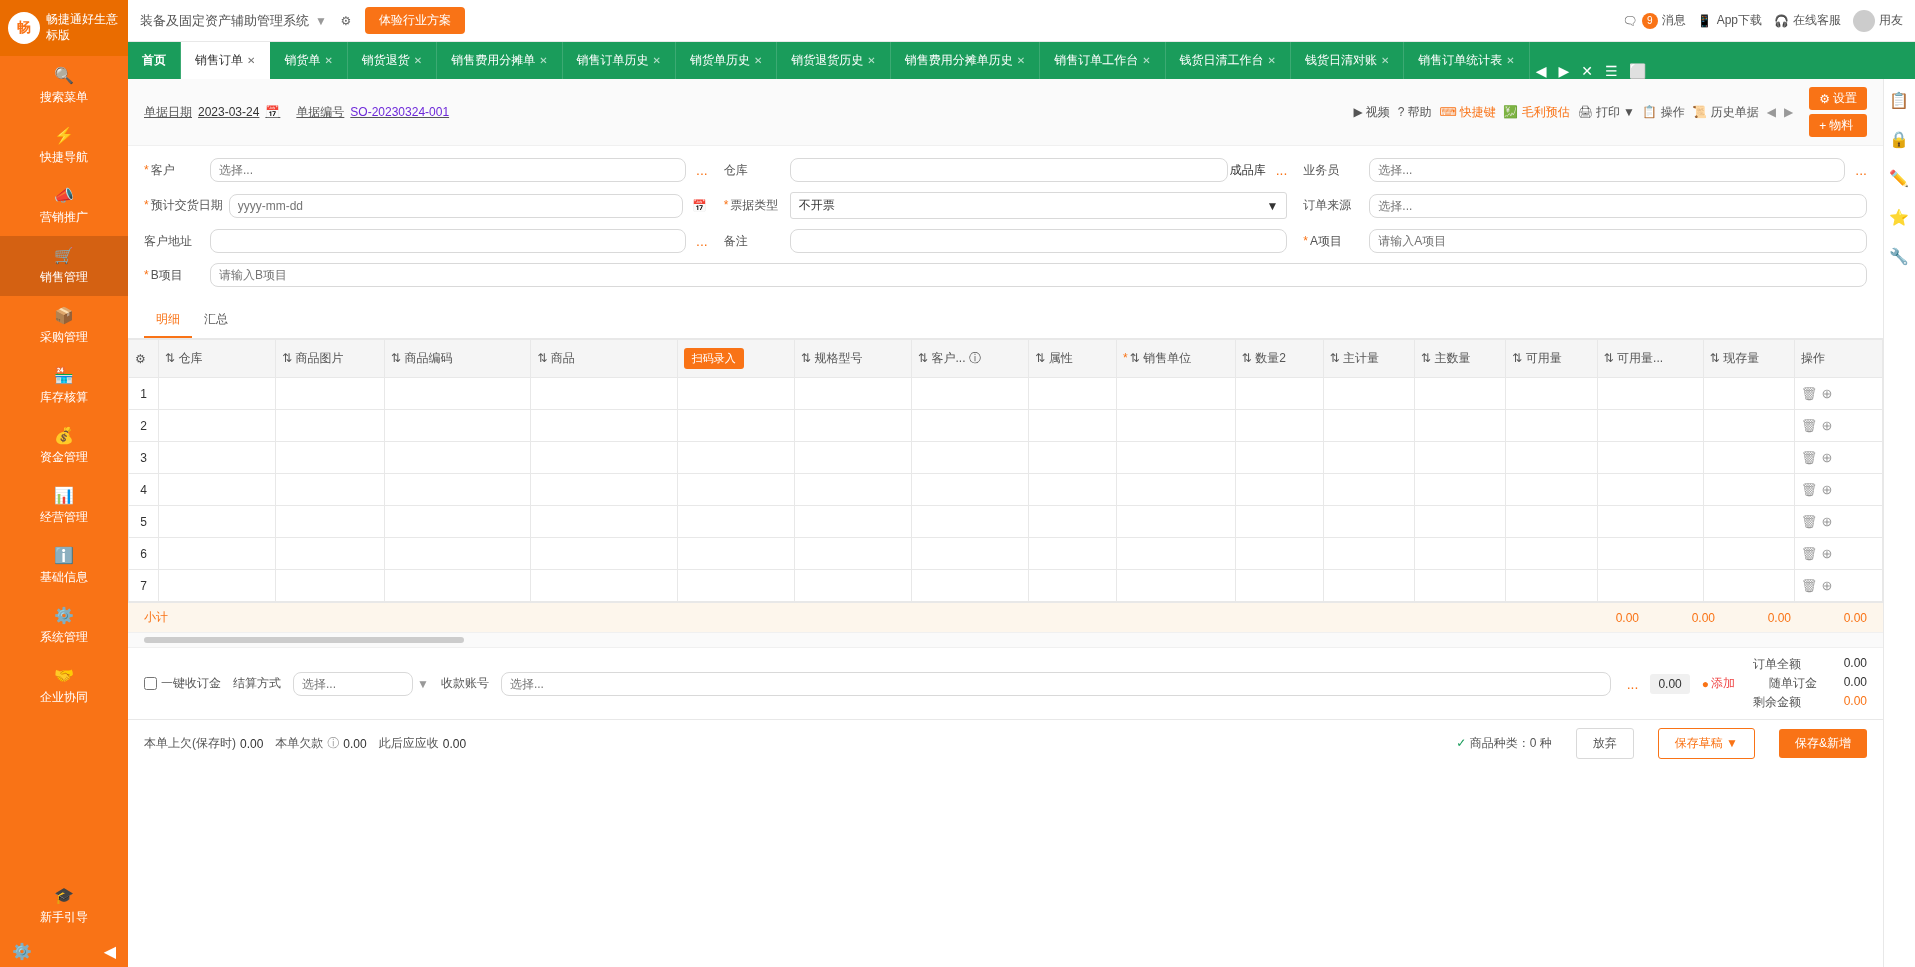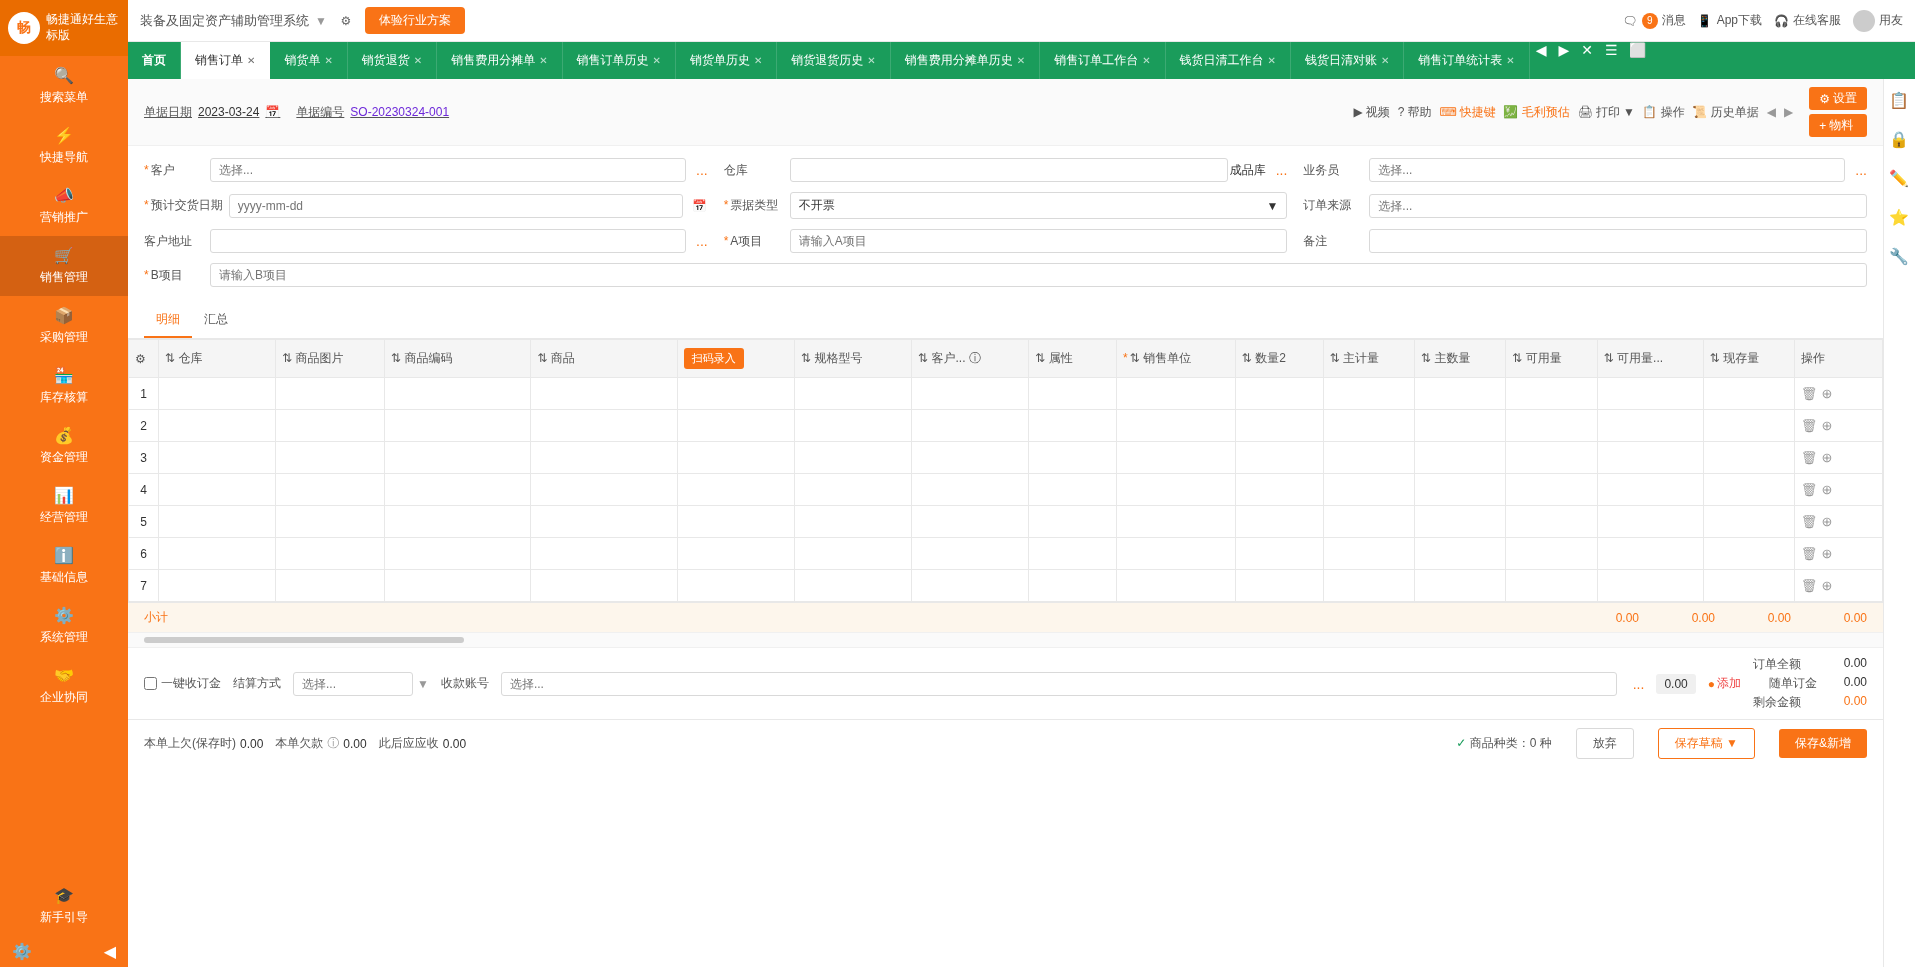--- a/index.html
+++ b/index.html
@@ -21,21 +21,21 @@
     
     .topbar { height: 42px; background: #fff; display: flex; align-items: center; padding: 0 12px; gap: 8px; border-bottom: 1px solid #e8e8e8; flex-shrink: 0; }
     .topbar-system { display: flex; align-items: center; gap: 6px; }
     .topbar-btn-orange { background: #f97316; color: #fff; border: none; padding: 5px 14px; border-radius: 4px; cursor: pointer; font-size: 12px; }
     .topbar-right { margin-left: auto; display: flex; align-items: center; gap: 12px; color: #555; }
     .topbar-right-item { display: flex; align-items: center; gap: 4px; cursor: pointer; font-size: 12px; }
     .badge { background: #f97316; color: #fff; border-radius: 50%; width: 16px; height: 16px; display: flex; align-items: center; justify-content: center; font-size: 10px; }
     .gear-icon { width: 22px; height: 22px; display: flex; align-items: center; justify-content: center; cursor: pointer; color: #666; }
 
     
-    .nav-tabs { background: #1a9c5b; display: flex; align-items: flex-start; padding: 0; flex-shrink: 0; overflow: hidden; }
+    .nav-tabs { background: #1a9c5b; display: flex; align-items: flex-end; padding: 0; flex-shrink: 0; overflow: hidden; }
     .nav-tab { padding: 10px 14px; color: #fff; cursor: pointer; white-space: nowrap; font-size: 12px; display: flex; align-items: center; gap: 4px; border-right: 1px solid rgba(255,255,255,0.15); }
     .nav-tab.active { background: #fff; color: #333; }
     .nav-tab-close { font-size: 10px; opacity: 0.7; }
     .nav-arrow { color: #fff; padding: 0 6px; cursor: pointer; font-size: 14px; }
     .nav-tab-first { background: transparent; font-weight: bold; }
 
     
     .content { flex: 1; overflow: auto; background: #f0f2f5; padding: 0; }
     .content-inner { background: #fff; margin: 0; min-height: 100%; }
 
@@ -45,21 +45,21 @@
     .form-header-actions { margin-left: auto; display: flex; align-items: center; gap: 8px; color: #555; font-size: 12px; }
     .form-header-action-item { display: flex; align-items: center; gap: 3px; cursor: pointer; }
     .orange-text { color: #f97316; }
 
     
     .form-fields { padding: 12px 16px; display: flex; flex-direction: column; gap: 10px; }
     .form-row { display: flex; align-items: center; gap: 16px; }
     .form-field { display: flex; align-items: center; gap: 6px; flex: 1; }
     .form-label { color: #555; white-space: nowrap; font-size: 12px; min-width: 60px; }
     .required-mark { color: #f97316; margin-right: 2px; }
-    .form-input { flex: 1; border: 1px solid #d9d9d9; border-radius: 3px; padding: 4px 8px; color: #999; font-size: 12px; background: #fff; min-width: 120px; }
+    .form-input { flex: 1; border: 1px solid #d9d9d9; border-radius: 8px; padding: 4px 8px; color: #999; font-size: 12px; background: #fff; min-width: 120px; }
     .form-input-wide { min-width: 200px; }
     .form-select { flex: 1; border: 1px solid #d9d9d9; border-radius: 3px; padding: 4px 8px; color: #333; font-size: 12px; background: #fff; display: flex; align-items: center; justify-content: space-between; min-width: 120px; }
     .dots-btn { color: #f97316; cursor: pointer; font-size: 14px; margin-left: 4px; }
     .calendar-icon { color: #999; cursor: pointer; margin-left: 4px; }
 
     
     .detail-tabs { display: flex; border-bottom: 1px solid #e8e8e8; padding: 0 16px; background: #fff; margin-top: 4px; }
     .detail-tab { padding: 8px 12px; cursor: pointer; color: #555; font-size: 13px; border-bottom: 2px solid transparent; }
     .detail-tab.active { color: #f97316; border-bottom-color: #f97316; font-weight: 500; }
 
@@ -372,26 +372,26 @@
             </div>
           </div>
 
           <div class="form-row">
             <div class="form-field">
               <span class="form-label"><span>客户地址</span></span>
               <input class="form-input form-input-wide" placeholder="" style="">
               <span class="dots-btn">...</span>
             </div>
             <div class="form-field">
+              <span class="form-label"><span>备注</span></span>
+              <input class="form-input form-input-wide" placeholder="" style="">
+            </div>
+            <div class="form-field">
               <span class="form-label"><span class="required-mark">*</span><span>A项目</span></span>
               <input class="form-input form-input-wide" placeholder="请输入A项目" style="">
-            </div>
-            <div class="form-field">
-              <span class="form-label"><span>备注</span></span>
-              <input class="form-input form-input-wide" placeholder="" style="">
             </div>
           </div>
 
           <div class="form-row">
             <div class="form-field">
               <span class="form-label"><span class="required-mark">*</span><span>B项目</span></span>
               <input class="form-input form-input-wide" placeholder="请输入B项目" style="">
             </div>
           </div>
         </div>
@@ -633,21 +633,21 @@
           <span style="color:#555;">收款账号</span>
           <input class="form-input" style="width: 80px;" placeholder="选择...">
           <span class="dots-btn">...</span>
           <span style="background:#f0f0f0;padding:3px 8px;border-radius:3px;color:#333;">0.00</span>
           <div class="add-btn">
             <span style="color:#f97316;">●</span>
             <span style="color:#ef4444;">添加</span>
           </div>
 
           <div style="margin-left:auto;display:flex;flex-direction:column;gap:2px;">
-            <div style="display:flex;justify-content:space-between;gap:10px;font-size:12px;">
+            <div style="display:flex;justify-content:space-between;gap:16px;font-size:12px;margin-left:6px;">
               <span style="color:#555;">订单全额</span>
               <span style="color:#333;font-weight:500;min-width:50px;text-align:right;">0.00</span>
             </div>
             <div style="display:flex;justify-content:flex-end;font-size:12px;">
               <span style="color:#555;">随单订金</span>
               <span style="color:#333;font-weight:500;min-width:50px;text-align:right;">0.00</span>
             </div>
             <div style="display:flex;justify-content:flex-end;gap:16px;font-size:12px;">
               <span style="color:#555;">剩余金额</span>
               <span style="color:#f97316;font-weight:500;min-width:50px;text-align:right;">0.00</span>

